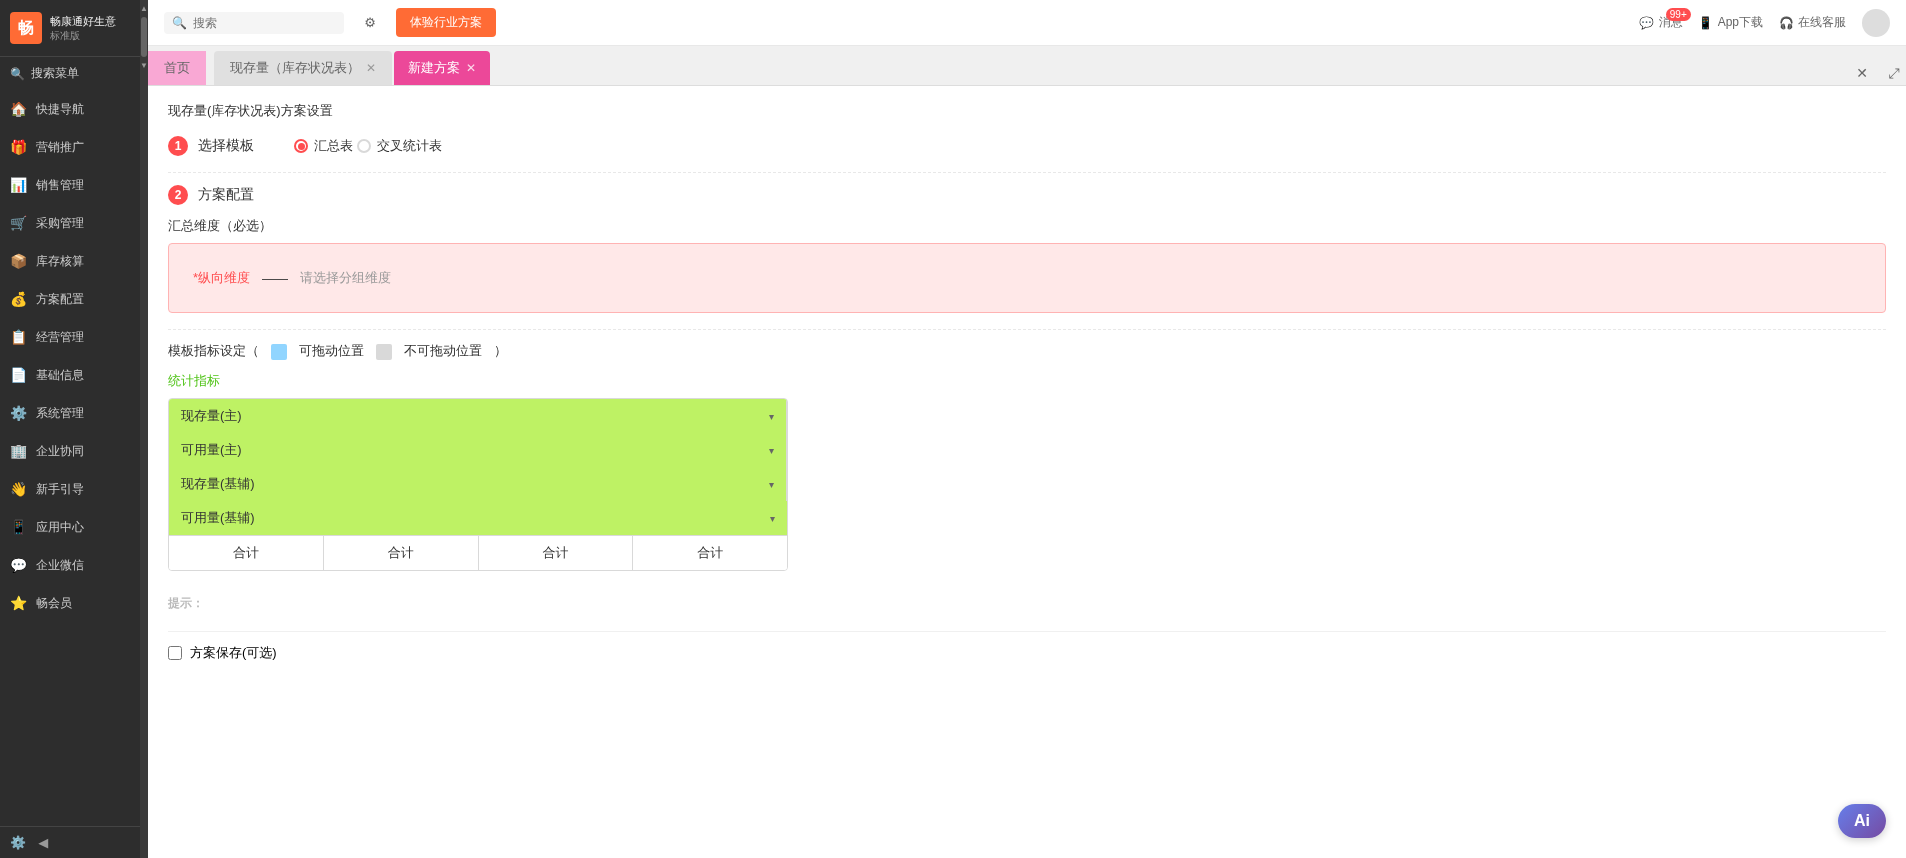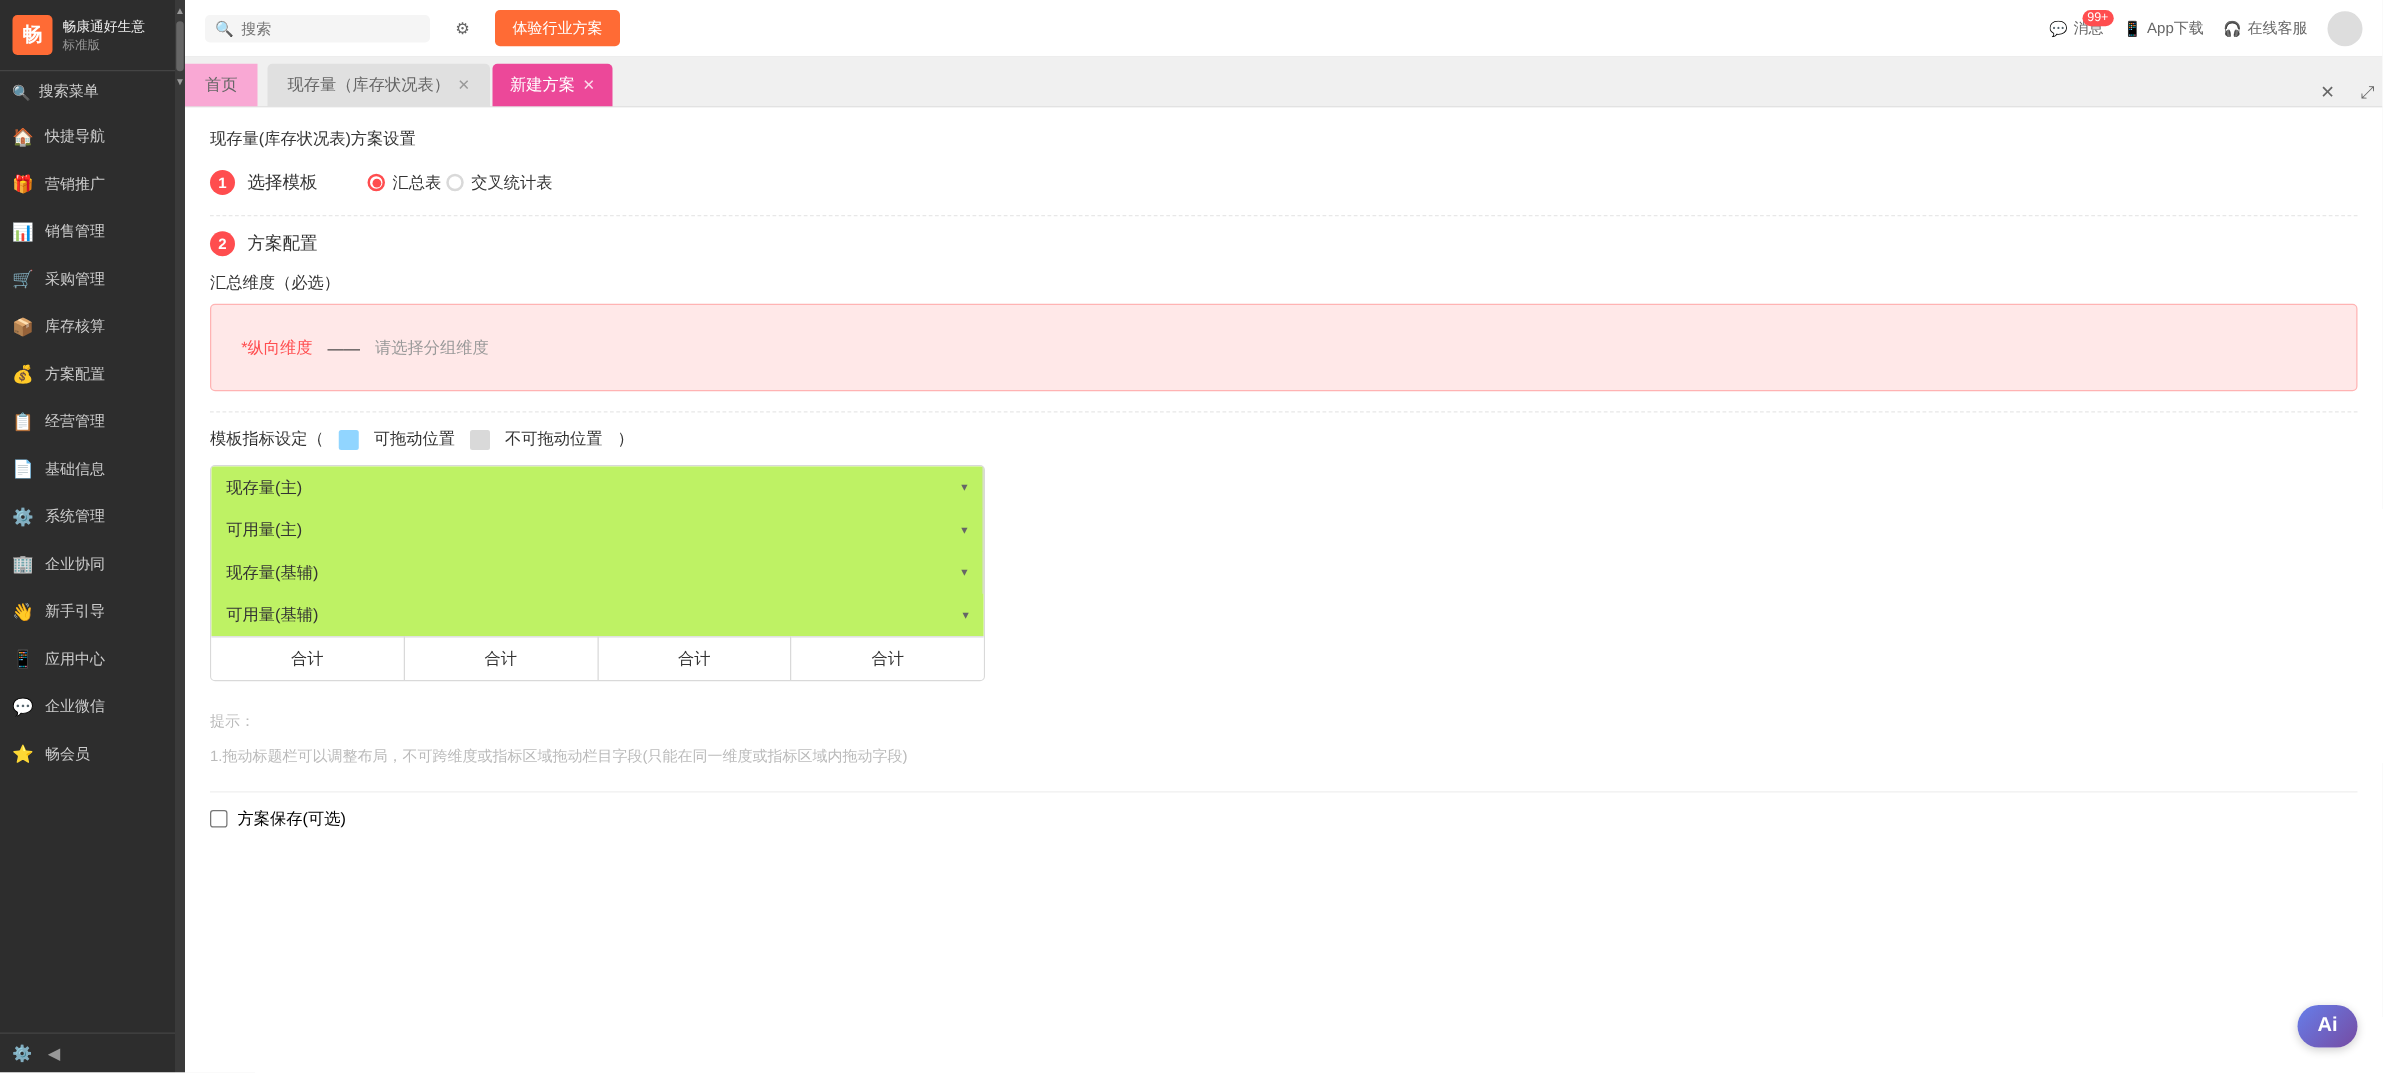--- a/index.html
+++ b/index.html
@@ -76,21 +76,21 @@
     .stats-header { display: flex; background: #bef264; flex-direction: column; }
     .stats-header-cell { flex: 1; padding: 8px 12px; font-size: 13px; color: #333; border-right: 1px solid #d9d9d9; display: flex; align-items: center; justify-content: space-between; }
     .stats-header-cell:last-child { border-right: none; }
     .stats-body { display: flex; background: #fff; }
     .stats-body-cell { flex: 1; padding: 8px 12px; font-size: 13px; color: #333; border-right: 1px solid #d9d9d9; text-align: center; border-top: 1px solid #d9d9d9; }
     .stats-body-cell:last-child { border-right: none; }
     .chevron { font-size: 10px; color: #666; }
 
     
     .tips { margin-top: 20px; font-size: 12px; color: #bbb; line-height: 2; }
-    .tips-title { margin-bottom: 4px; }
+    .tips-title { margin-bottom: 4px; font-weight: bold; }
 
     
     .save-row { display: flex; align-items: center; gap: 8px; margin-top: 16px; padding: 12px 0; border-top: 1px solid #f0f0f0; }
     .save-checkbox { width: 14px; height: 14px; border: 1px solid #d9d9d9; border-radius: 2px; cursor: pointer; }
 
     
     .bottombar { height: 60px; background: #fff; border-top: 1px solid #e8e8e8; display: flex; align-items: center; justify-content: flex-end; padding: 0 20px; gap: 12px; }
     .btn-cancel { padding: 8px 24px; border: 1px solid #d9d9d9; background: #fff; border-radius: 4px; font-size: 13px; color: #333; cursor: pointer; }
     .btn-query { padding: 8px 24px; border: none; background: #ff4d4f; border-radius: 4px; font-size: 13px; color: #fff; cursor: pointer; }
 
@@ -275,20 +275,21 @@
 
       <div class="indicator-setting">
         <span>模板指标设定（</span>
         <div class="indicator-badge"></div>
         <span>可拖动位置</span>
         <div class="indicator-badge2"></div>
         <span>不可拖动位置</span>
         <span>）</span>
       </div>
 
+      <div class="stats-label">统计指标</div>
       <div class="stats-table">
         <div class="stats-header">
           <div class="stats-header-cell">
             <span>现存量(主)</span>
             <span class="chevron">▾</span>
           </div>
           <div class="stats-header-cell">
             <span>可用量(主)</span>
             <span class="chevron">▾</span>
           </div>
@@ -304,21 +305,20 @@
         <div class="stats-body">
           <div class="stats-body-cell">合计</div>
           <div class="stats-body-cell">合计</div>
           <div class="stats-body-cell">合计</div>
           <div class="stats-body-cell">合计</div>
         </div>
       </div>
 
       <div class="tips">
         <div class="tips-title">提示：</div>
-        <div>1.拖动标题栏可以调整布局，不可跨维度或指标区域拖动栏目字段(只能在同一维度或指标区域内拖动字段)</div>
       </div>
     </div>
 
     <div class="save-row">
       <input type="checkbox" class="save-checkbox" style="">
       <span>方案保存(可选)</span>
     </div>
   </div>
 
 </div>

